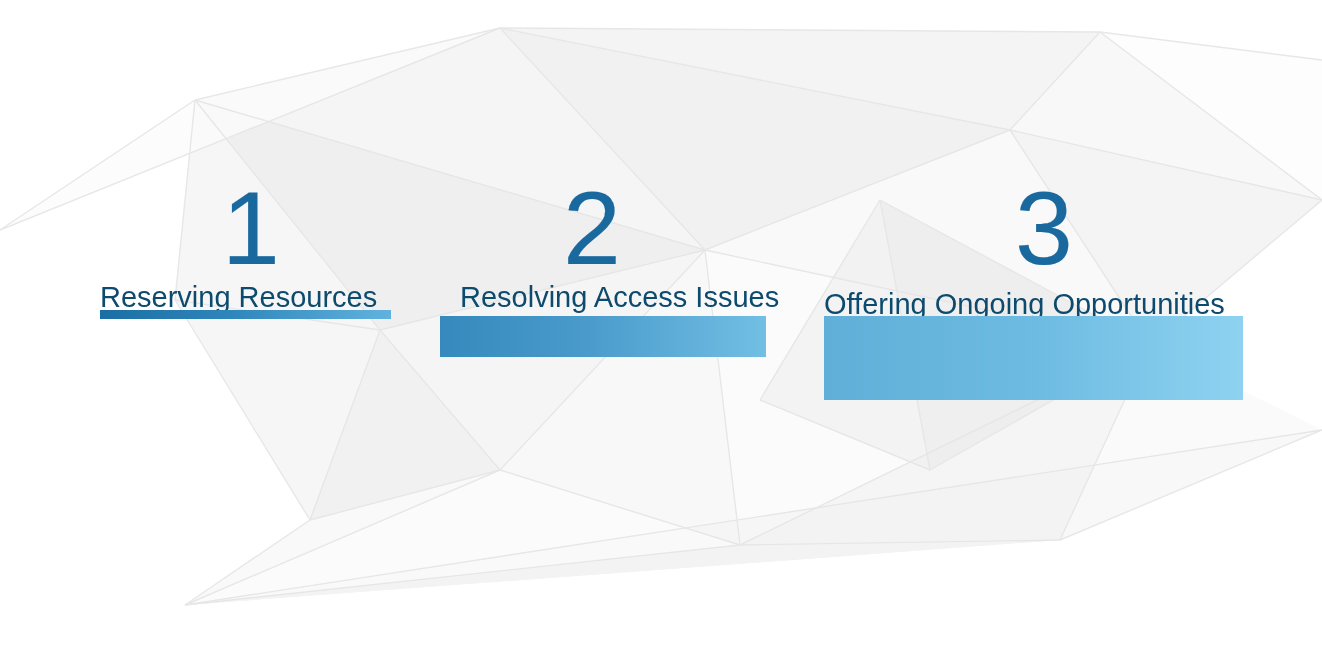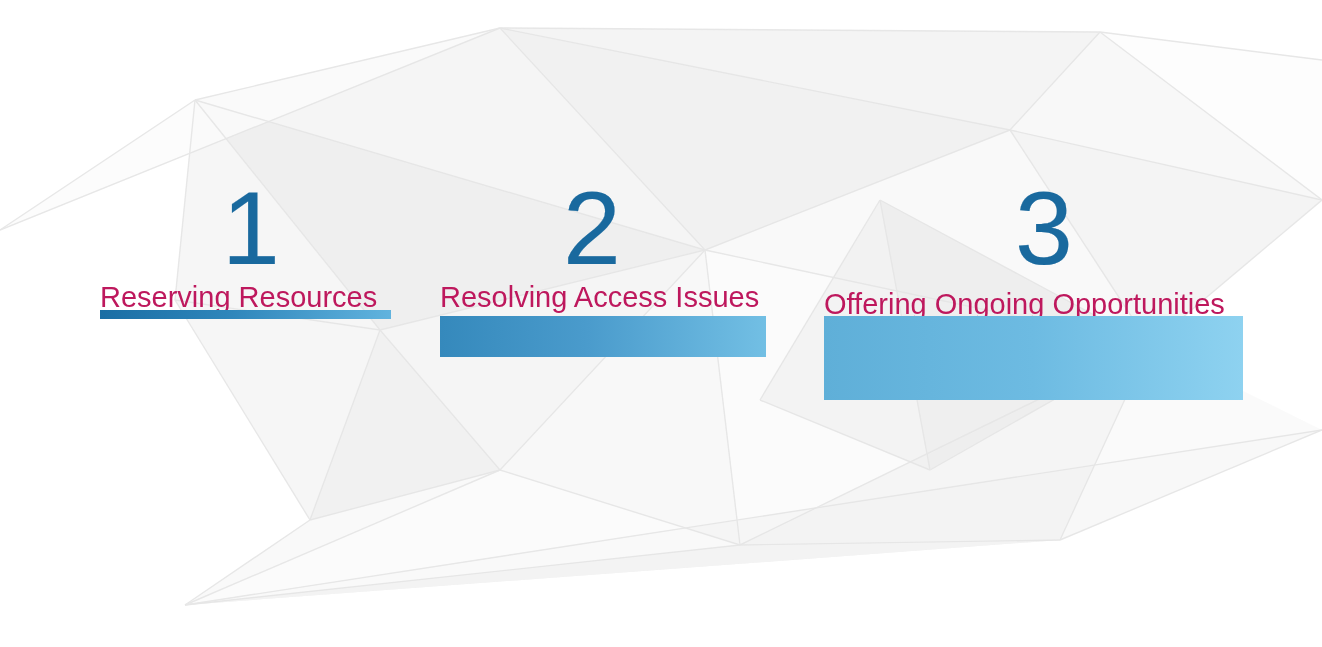--- a/index.html
+++ b/index.html
@@ -40,21 +40,21 @@
     color: #19699e;
     line-height: 1;
     letter-spacing: 0.5px;
     -webkit-text-stroke: 0.2px #19699e;
   }
   .step-label {
     position: absolute;
     font-family: "Liberation Sans", sans-serif;
     font-weight: 400;
     font-size: 29px;
-    color: #be185d;
+    color: #0c4a6e;
     white-space: nowrap;
     line-height: 1;
   }
   .step-bar {
     position: absolute;
   }
 
   
   #step-1 .step-number {
     left: 222px;
@@ -72,21 +72,21 @@
     height: 9px;
   }
 
   
   #step-2 .step-number {
     left: 563px;
     top: 176px;
     font-size: 104px;
   }
   #step-2 .step-label {
-    left: 440px;
+    left: 460px;
     top: 283px;
   }
   #step-2 .step-bar {
     left: 440px;
     top: 316px;
     width: 326px;
     height: 41px;
   }
 
   

